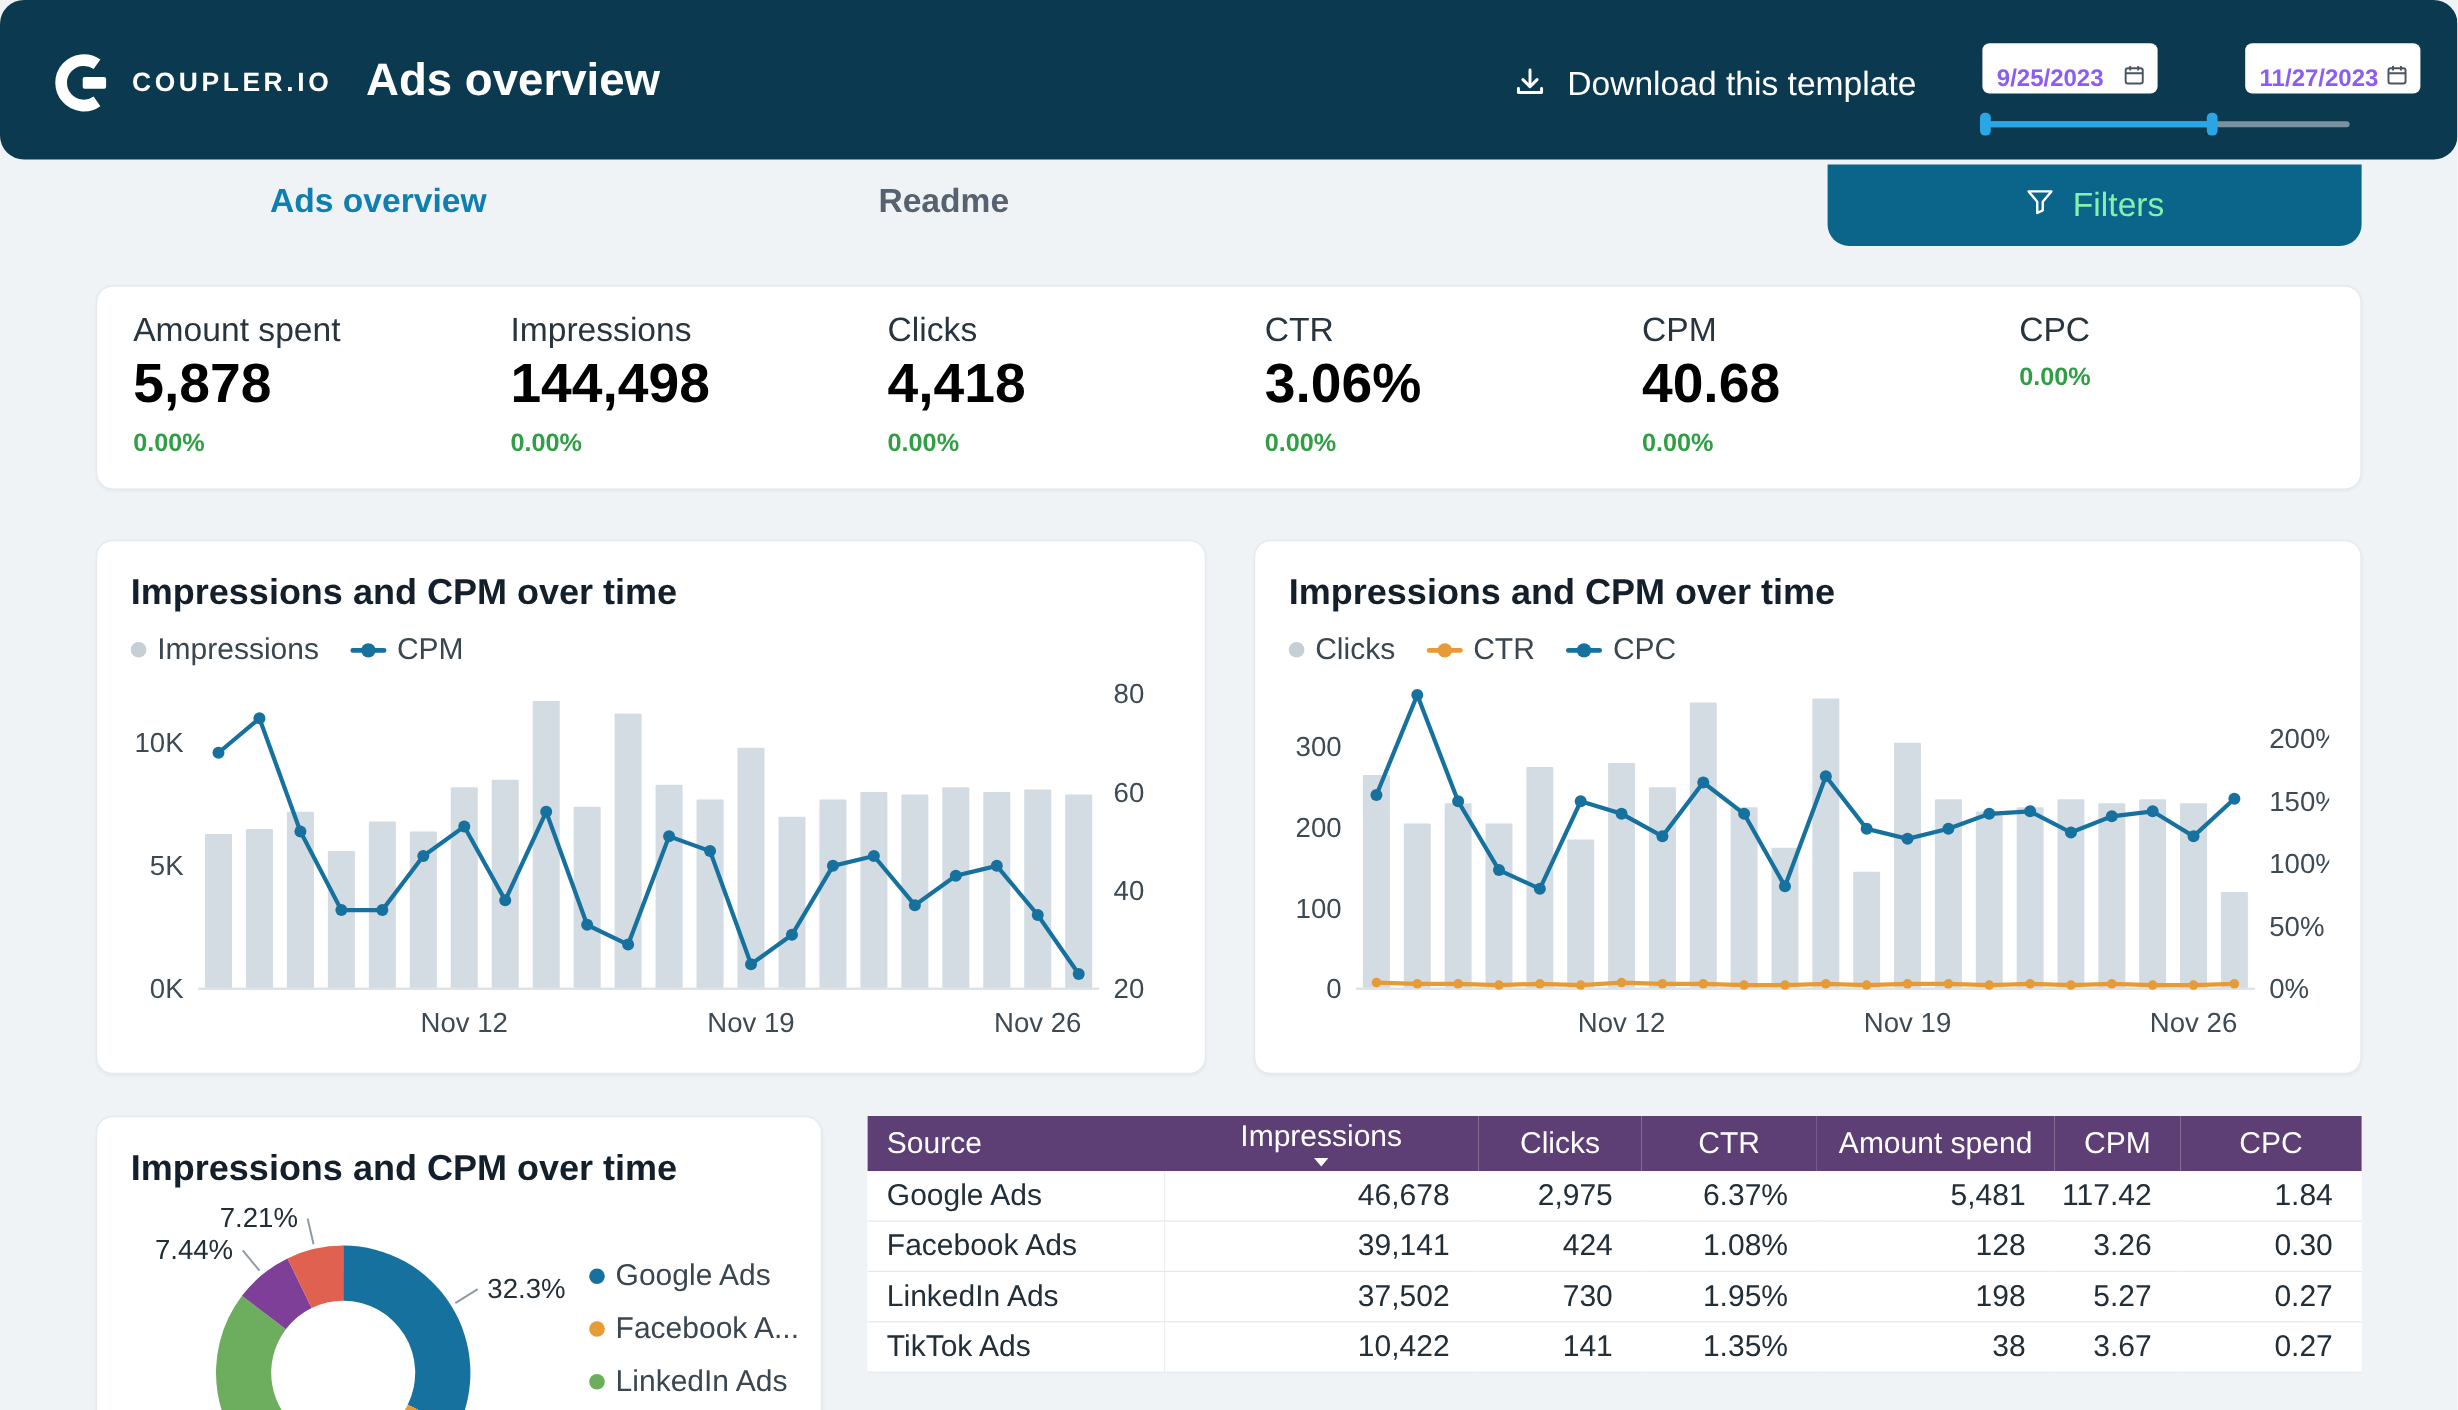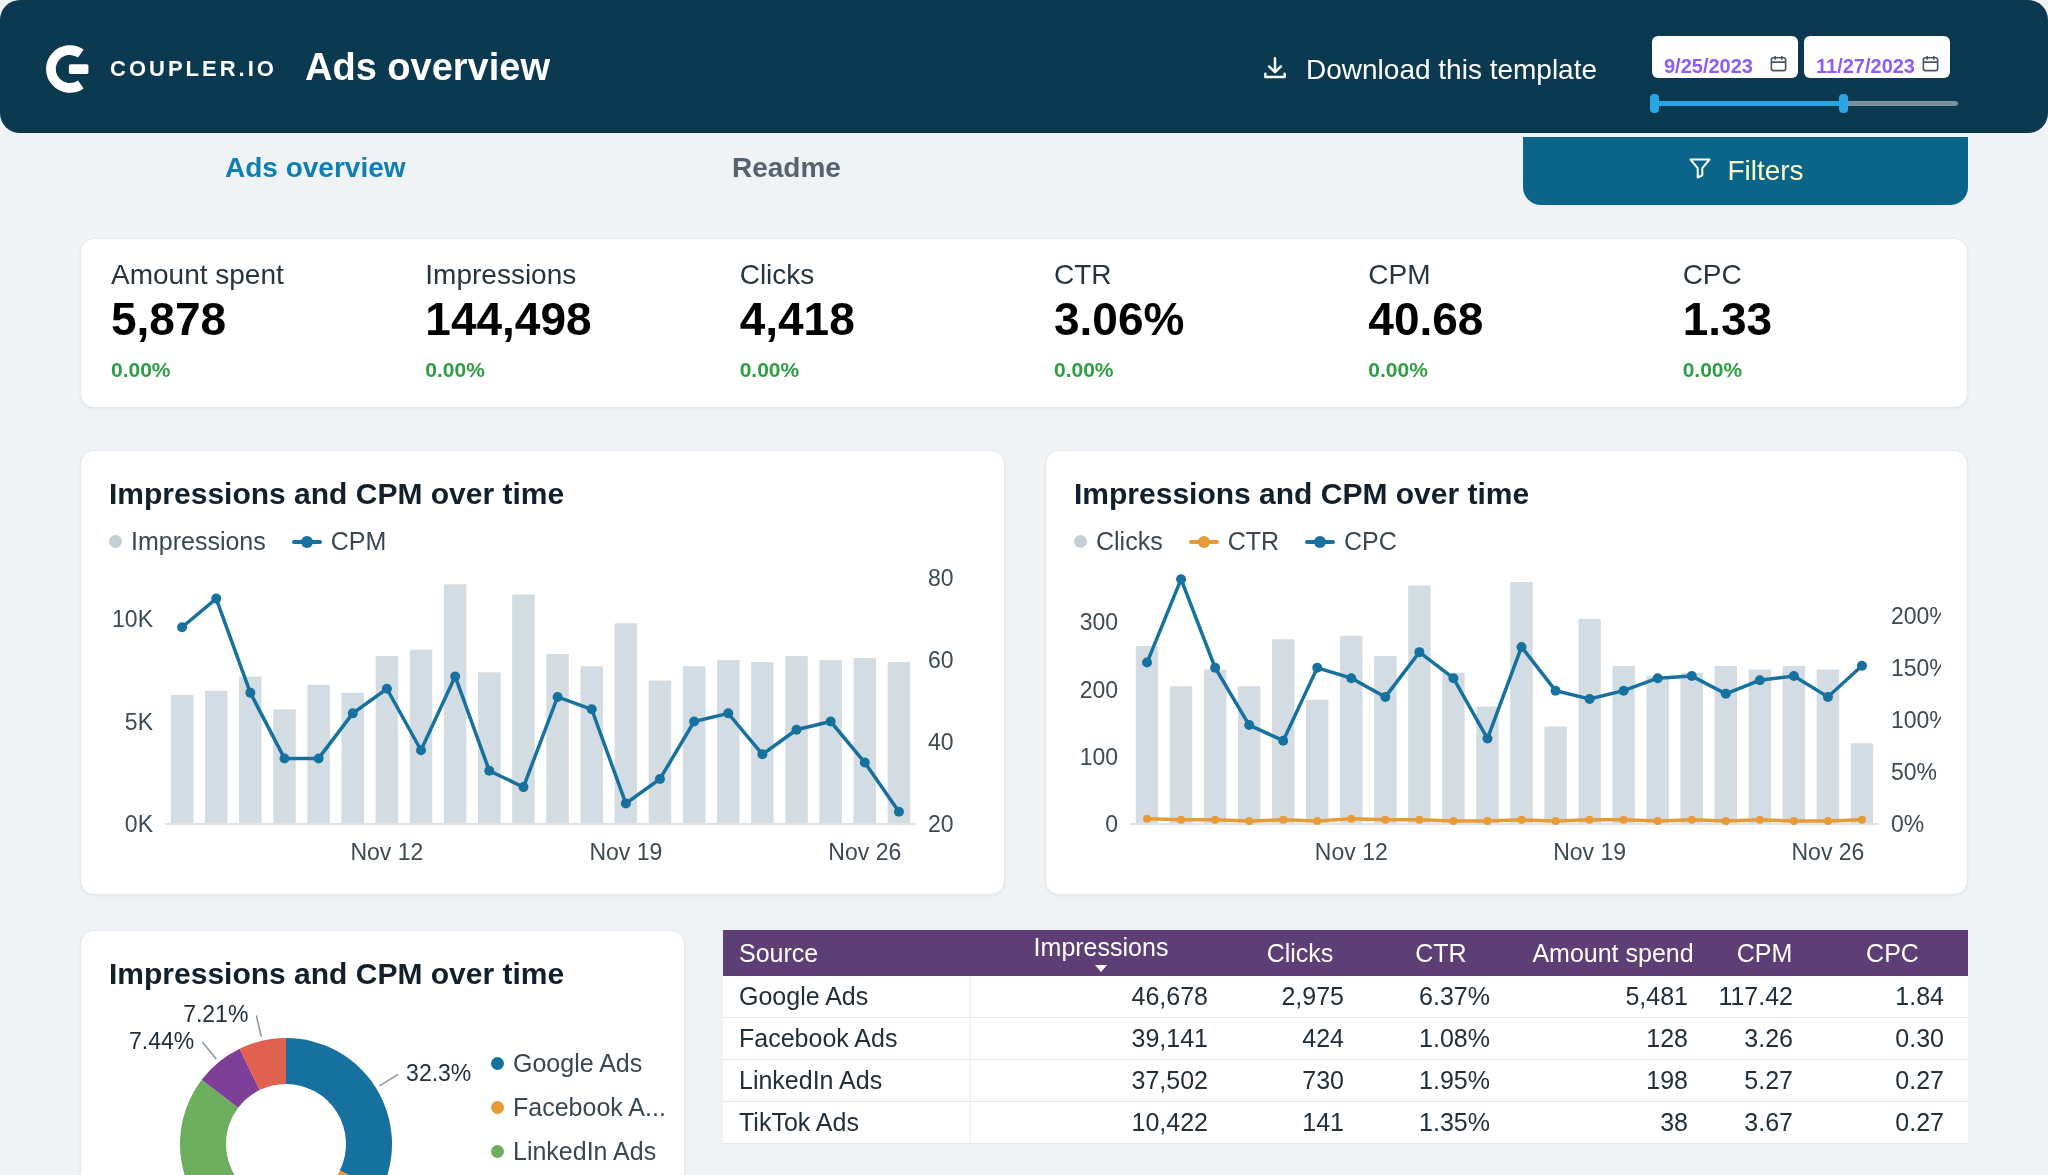--- a/index.html
+++ b/index.html
@@ -11,34 +11,34 @@
   .topbar{position:absolute;left:0;top:0;width:2048px;height:133px;background:#0b3a50;border-radius:20px;}
   .logo{position:absolute;left:44px;top:43px;width:52px;height:52px;}
   .brand{position:absolute;left:110px;top:56px;font-size:22px;font-weight:700;letter-spacing:3px;color:#ffffff;}
   .page-title{position:absolute;left:305px;top:46px;margin:0;font-size:38px;font-weight:700;color:#ffffff;}
   .download{position:absolute;left:1254px;top:53px;display:flex;align-items:flex-start;gap:16px;color:#ffffff;
             font-size:28px;cursor:pointer;background:none;border:none;}
   .datebox{position:absolute;top:36px;width:146px;height:42px;background:#ffffff;border-radius:6px;
            display:flex;align-items:flex-end;justify-content:space-between;padding:0 10px 0 12px;box-sizing:border-box;
            font-size:20px;font-weight:600;color:#8b5cf6;cursor:pointer;}
   .date-from{left:1652px;}
-  .date-to{left:1804px;}
+  .date-to{left:1871px;}
   .slider{position:absolute;left:1652px;top:92px;width:306px;height:22px;}
   .slider .track{position:absolute;left:0;top:9px;width:100%;height:5px;background:rgba(255,255,255,.45);border-radius:3px;}
   .slider .range{position:absolute;left:0;top:9px;width:192px;height:5px;background:#2aa6e5;border-radius:3px;}
   .slider .handle{position:absolute;top:2px;width:9px;height:19px;border-radius:4px;background:#2aa6e5;cursor:pointer;}
   .slider .h1{left:-2px;}
   .slider .h2{left:187px;}
 
   
   .tab{position:absolute;top:152px;font-size:28px;font-weight:700;cursor:pointer;}
   .tab-active{left:225px;color:#0e7fb0;}
   .tab-idle{left:732px;color:#56626e;}
   .filters{position:absolute;left:1523px;top:137px;width:445px;height:68px;background:#0b6489;border:none;
-           border-radius:0 0 18px 18px;color:#fef9c3;font-size:28px;display:flex;align-items:center;
+           border-radius:0 0 18px 18px;color:#86efac;font-size:28px;display:flex;align-items:center;
            justify-content:center;gap:14px;cursor:pointer;font-family:"Liberation Sans",sans-serif;}
 
   
   .card{position:absolute;background:#ffffff;border:1px solid #e3e9ee;border-radius:14px;
         box-shadow:0 1px 3px rgba(16,42,67,.05);box-sizing:border-box;}
   .kpi{left:80px;top:238px;width:1888px;height:170px;display:flex;padding:20px 0 0 0;}
   .kpi-col{flex:1;padding-left:30px;}
   .kpi-label{font-size:28px;color:#28343e;}
   .kpi-value{font-size:46px;font-weight:700;color:#000000;line-height:1.15;margin-top:2px;}
   .kpi-delta{font-size:21px;font-weight:600;color:#2f9e44;margin-top:12px;}
@@ -155,21 +155,20 @@
       <div class="kpi-value">3.06%</div>
       <div class="kpi-delta">0.00%</div>
     </div>
     <div class="kpi-col">
       <div class="kpi-label">CPM</div>
       <div class="kpi-value">40.68</div>
       <div class="kpi-delta">0.00%</div>
     </div>
     <div class="kpi-col">
       <div class="kpi-label">CPC</div>
-      <div class="kpi-value">1.33</div>
       <div class="kpi-delta">0.00%</div>
     </div>
   </section>
 
   <section class="card chart-card-1">
     <h2 class="chart-title">Impressions and CPM over time</h2>
     <div class="legend" id="legend1">
         <span class="lg-item">
           <span class="lg-dot" style="background:#c5cfd6"></span>
           <span>Impressions</span>

